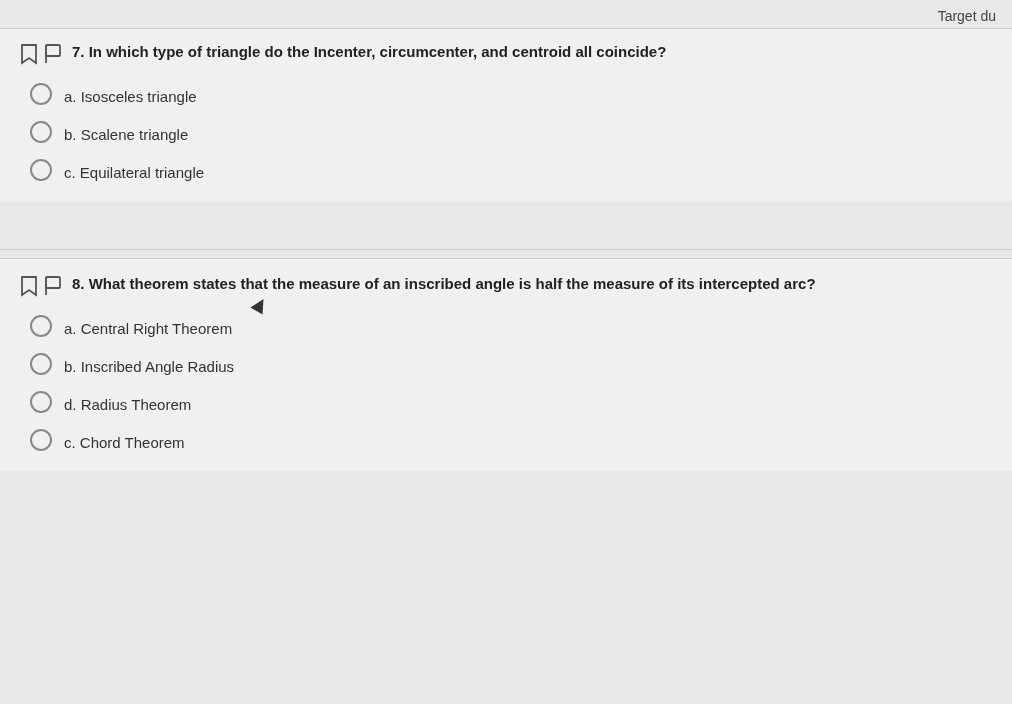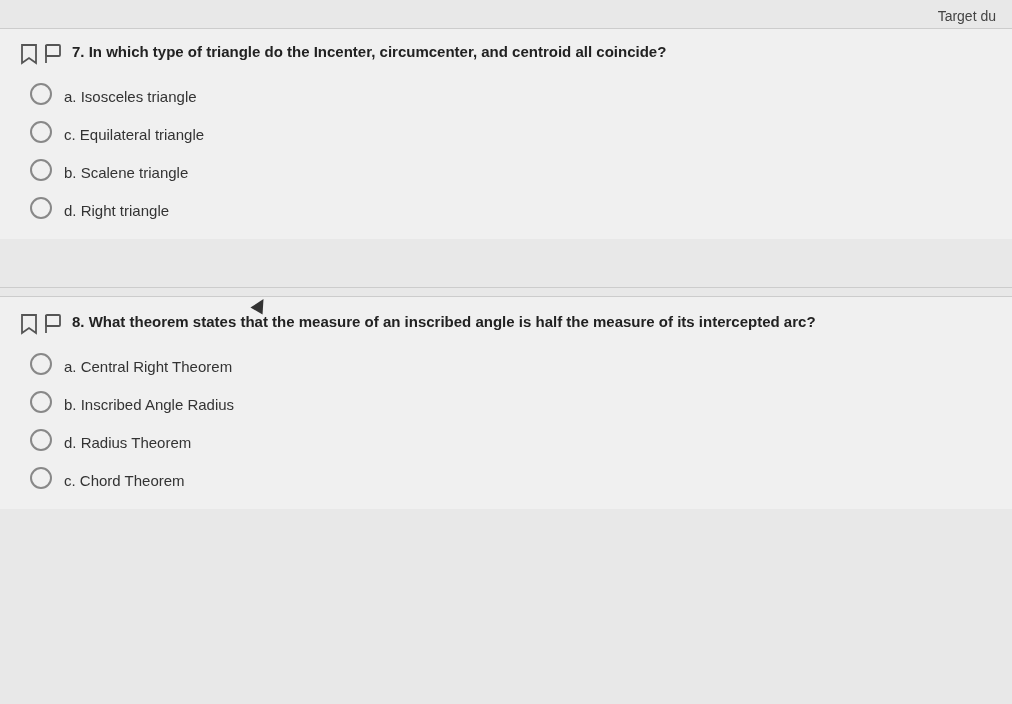--- a/index.html
+++ b/index.html
@@ -150,29 +150,25 @@
       </span>
     </div>
 
     <ul class="options-list">
       <li class="option-item">
         <span class="radio-circle"></span>
         <span class="option-label">a.  Isosceles triangle</span>
       </li>
       <li class="option-item">
         <span class="radio-circle"></span>
+        <span class="option-label">b.  Scalene triangle</span>
+      </li>
+      <li class="option-item">
+        <span class="radio-circle"></span>
         <span class="option-label">c.  Equilateral triangle</span>
-      </li>
-      <li class="option-item">
-        <span class="radio-circle"></span>
-        <span class="option-label">b.  Scalene triangle</span>
-      </li>
-      <li class="option-item">
-        <span class="radio-circle"></span>
-        <span class="option-label">d.  Right triangle</span>
       </li>
     </ul>
   </div>
 
   <div class="section-gap"></div>
 
   <div class="divider"></div>
 
   <div class="question-section-2">
     <div class="question-header">

